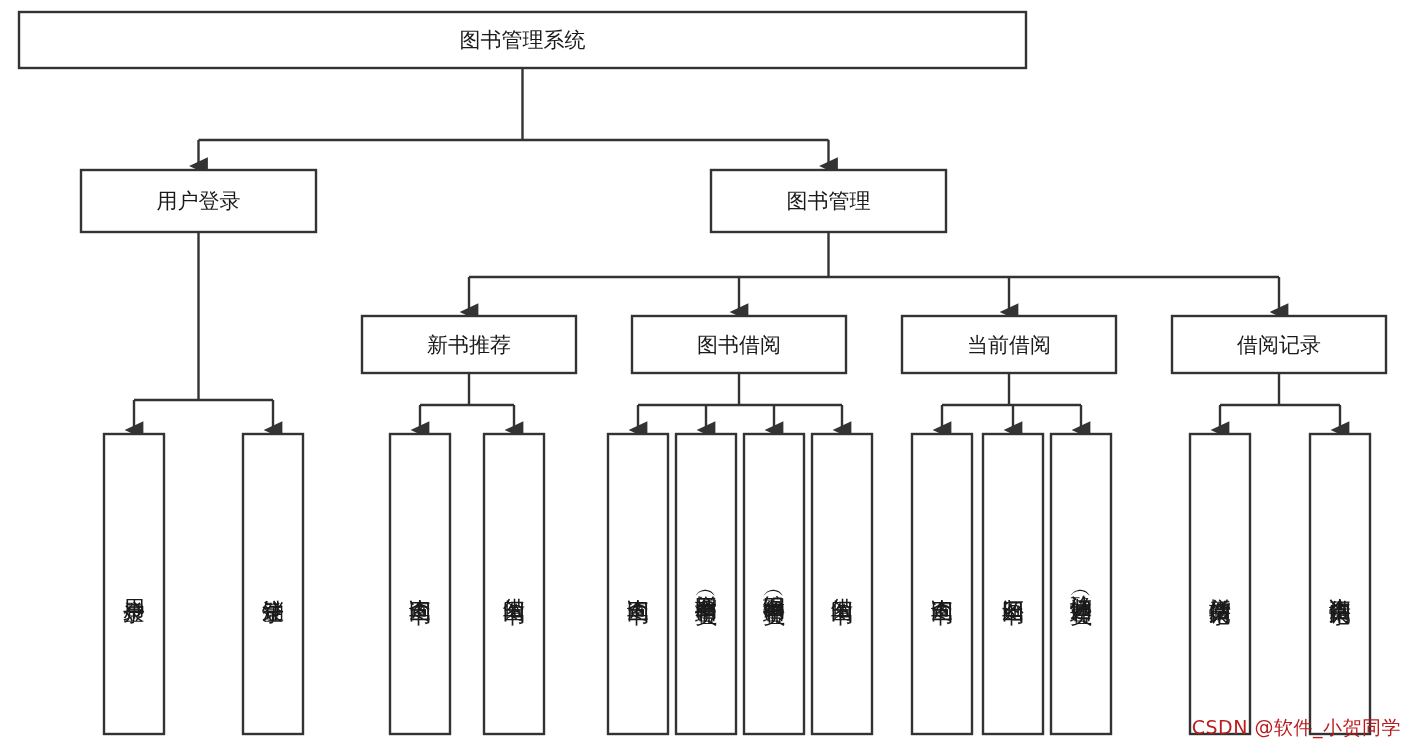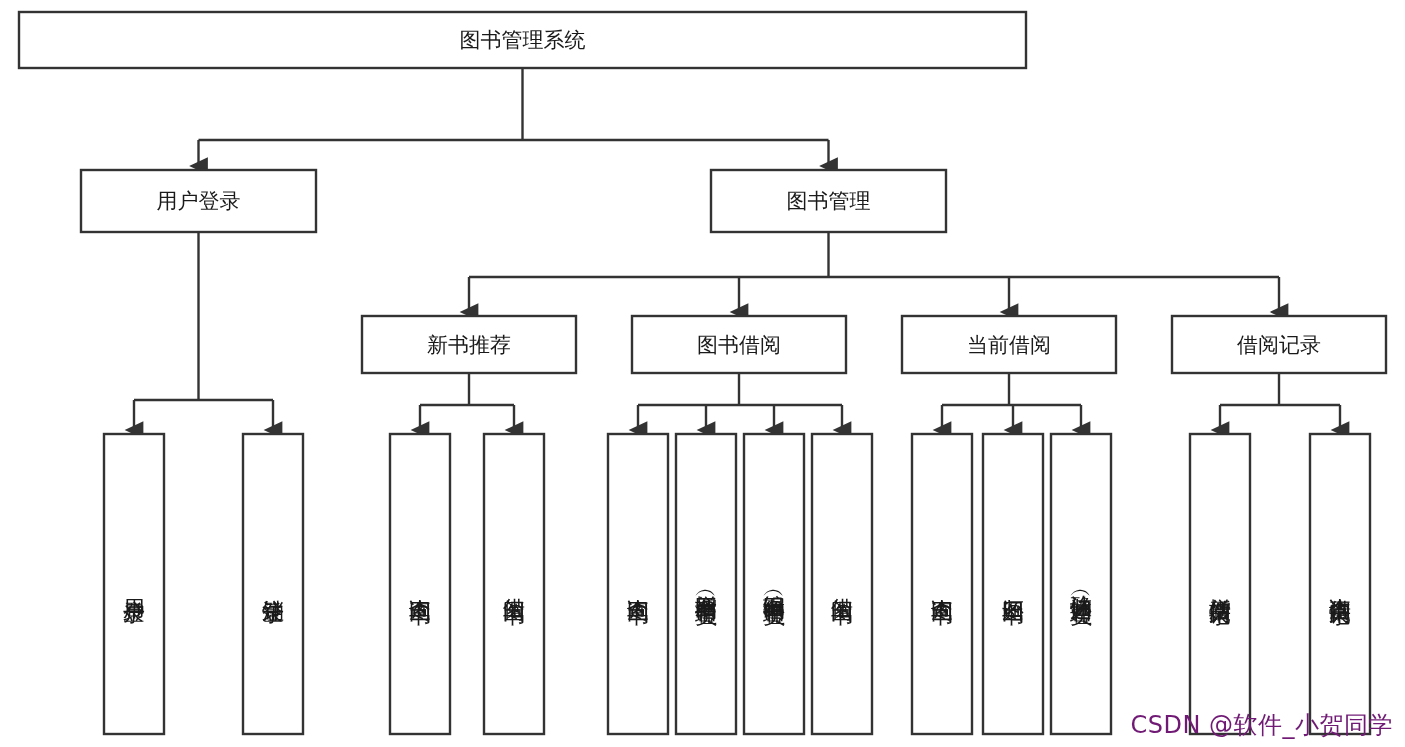--- a/index.html
+++ b/index.html
@@ -38,25 +38,25 @@
   }
   .node-label-h {
     font-family: "DejaVu Sans", "Liberation Sans", sans-serif;
     font-size: 21px;
     fill: #1a1a1a;
     text-anchor: middle;
     dominant-baseline: middle;
   }
   .watermark-text {
     position: absolute;
-    right: 12px;
+    right: 4px;
     bottom: 6px;
     font-family: "DejaVu Sans", "Liberation Sans", sans-serif;
-    font-size: 24px;
-    color: #701a75;
+    font-size: 19px;
+    color: #b91c1c;
     white-space: nowrap;
     letter-spacing: 0.5px;
   }
   .vlabel {
     position: absolute;
     display: flex;
     align-items: center;
     justify-content: center;
     pointer-events: none;
   }

